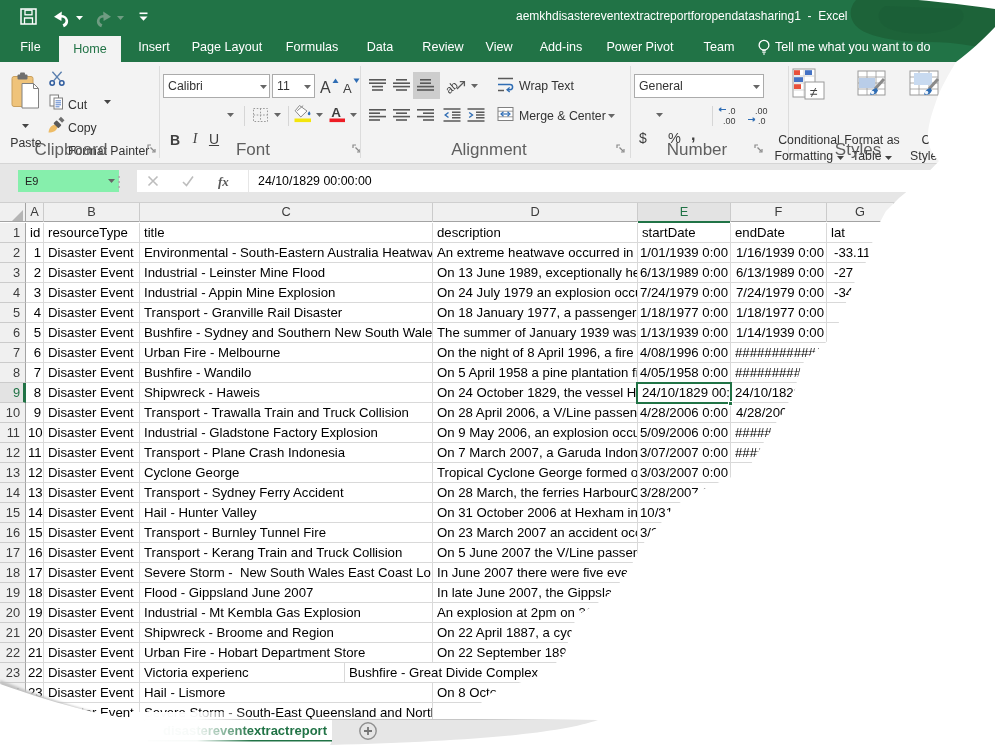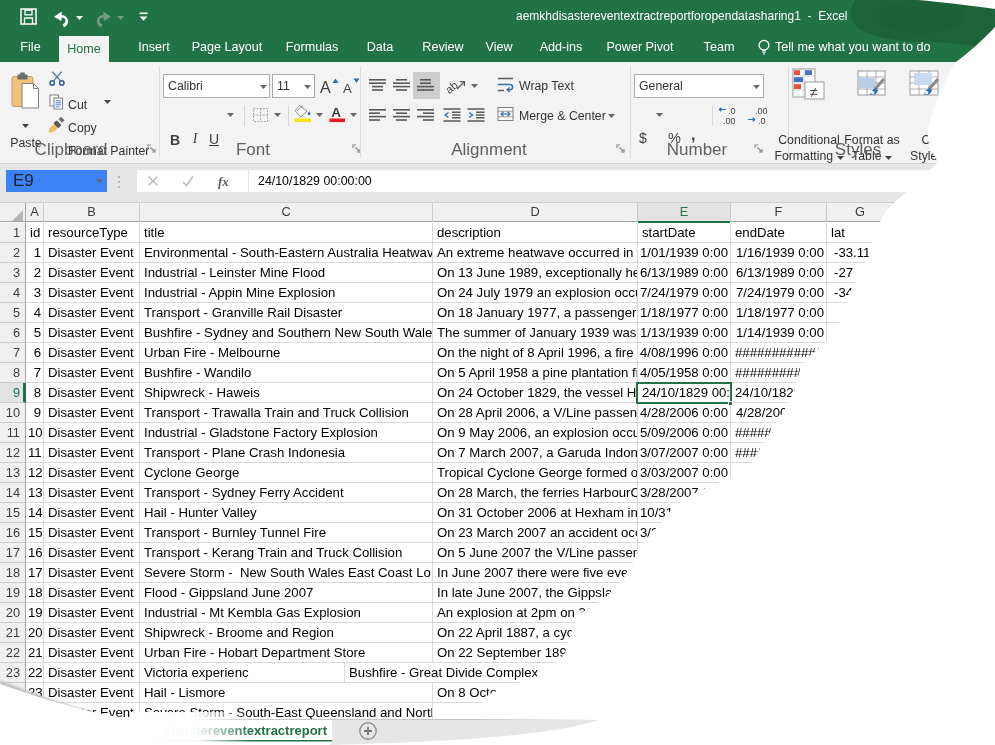--- a/index.html
+++ b/index.html
@@ -23,21 +23,21 @@
   #ribbon{left:0;top:62px;width:995px;height:102px;background:#f3f3f3;border-bottom:1px solid #d5d5d5;}
   .rgroup-label{position:absolute;bottom:3px;font-size:17px;color:#5f5f5f;text-align:center;}
   .rdivider{position:absolute;top:4px;height:92px;width:1px;background:#dcdcdc;}
   .rbtn-label{position:absolute;font-size:12.3px;color:#333;white-space:nowrap;margin-top:27px;}
   .combo{position:absolute;background:#fff;border:1px solid #ababab;font-size:12.3px;color:#333;display:flex;align-items:center;}
   .combo .cval{flex:1;padding-left:4px;}
   .rlabel{position:absolute;font-size:12.3px;color:#333;white-space:nowrap;}
 
   
   #fbar{left:0;top:164px;width:995px;height:39px;background:#e6e6e6;border-bottom:1px solid #cfcfcf;}
-  #namebox{left:6px;top:6px;width:101px;height:22px;background:#3b82f6;display:flex;align-items:center;font-size:17px;color:#222;}
+  #namebox{left:18px;top:6px;width:101px;height:22px;background:#86efac;display:flex;align-items:center;font-size:11px;color:#222;}
   #namebox .nval{flex:1;padding-left:7px;}
   #fx-box{left:137px;top:6px;width:111px;height:22px;background:#fff;}
   #formula-field{left:249px;top:6px;width:746px;height:22px;background:#fff;font-size:12.4px;color:#000;
     line-height:22px;padding-left:9px;white-space:pre;}
 
   
   #grid{left:0;top:203px;width:995px;height:542px;background:#fff;}
   #colhdrs{position:absolute;left:0;top:0;height:19px;width:995px;background:#f0f0f0;border-bottom:1px solid #a3a3a3;display:flex;}
   .colhdr{height:19px;border-right:1px solid #cbcbcb;font-size:12.8px;color:#3c3c3c;text-align:center;line-height:18px;position:relative;}
   .colhdr.sel{background:#e3e3e3;color:#217346;}
@@ -90,21 +90,21 @@
         <svg width="11" height="10" viewBox="0 0 11 10" style="position: absolute; left: 124px; top: 5px; overflow: visible;">
           <rect x="1.5" y="0.5" width="8" height="1.6" fill="#fff"></rect>
    <path d="M1.5 4.5 L9.5 4.5 L5.5 8.8 Z" fill="#fff"></path>
         </svg>
       </div>
     <div class="abs" id="title-text">aemkhdisastereventextractreportforopendatasharing1  -  Excel</div>
   </div>
 
   <div class="abs" id="tabsrow">
       <div class="rtab" style="left: 8px; width: 45px;">File</div>
-      <div class="rtab active" style="left: 59px; width: 50px;">Home</div>
+      <div class="rtab active" style="left: 59px; width: 62px;">Home</div>
       <div class="rtab" style="left: 126px; width: 56px;">Insert</div>
       <div class="rtab" style="left: 186px; width: 82px;">Page Layout</div>
       <div class="rtab" style="left: 277px; width: 70px;">Formulas</div>
       <div class="rtab" style="left: 353px; width: 54px;">Data</div>
       <div class="rtab" style="left: 412px; width: 62px;">Review</div>
       <div class="rtab" style="left: 477px; width: 44px;">View</div>
       <div class="rtab" style="left: 528px; width: 66px;">Add-ins</div>
       <div class="rtab" style="left: 599px; width: 82px;">Power Pivot</div>
       <div class="rtab" style="left: 690px; width: 58px;">Team</div>
       <div id="tellme" style="left: 757px;">

